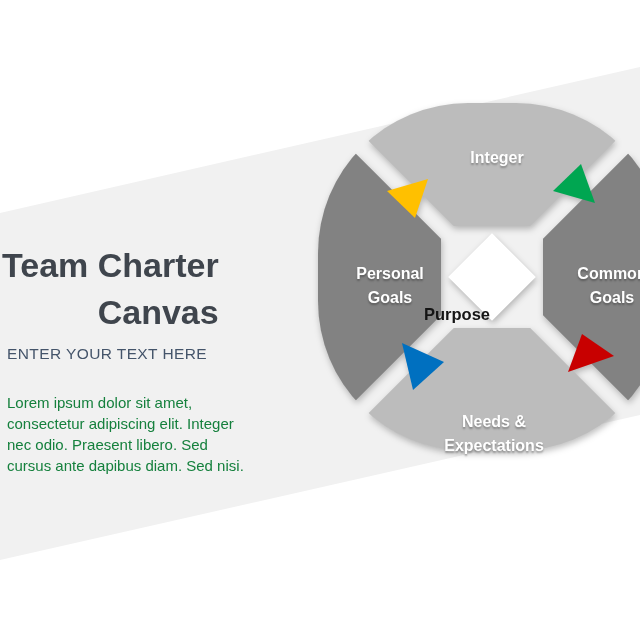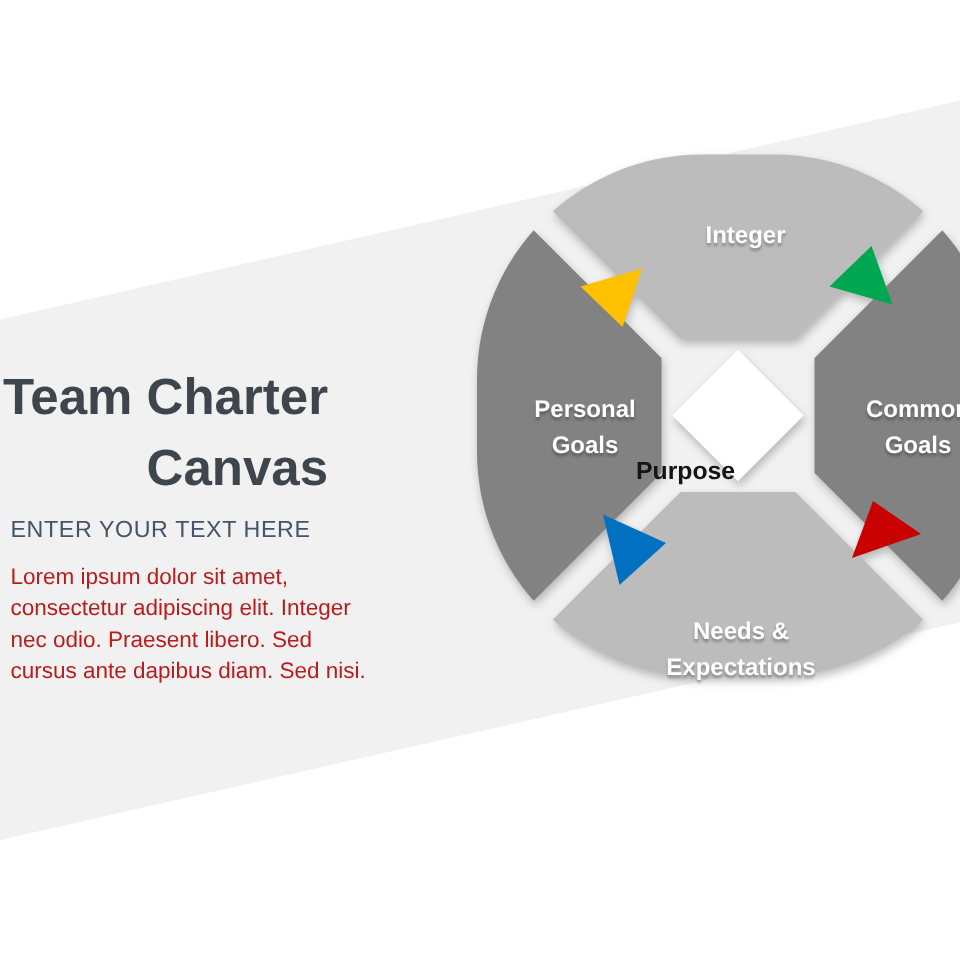--- a/index.html
+++ b/index.html
@@ -31,24 +31,24 @@
     text-align: right;
   }
   .subtitle {
     position: absolute; left: 7px; top: 345px;
     font-size: 15.5px;
     color: #44546a;
     letter-spacing: 0.4px;
     text-align: center;
   }
   .body-text {
-    position: absolute; left: 7px; top: 374px;
+    position: absolute; left: 7px; top: 392px;
     width: 270px;
     font-size: 15px; line-height: 21px;
-    color: #b91c1c;
+    color: #15803d;
     white-space: pre-line;
   }
 
   
   .diagram-svg {
     position: absolute; left: 312px; top: 97px;
     overflow: visible;
     filter: drop-shadow(1px 3px 3px rgba(0,0,0,0.25));
   }
   .seg-label {

